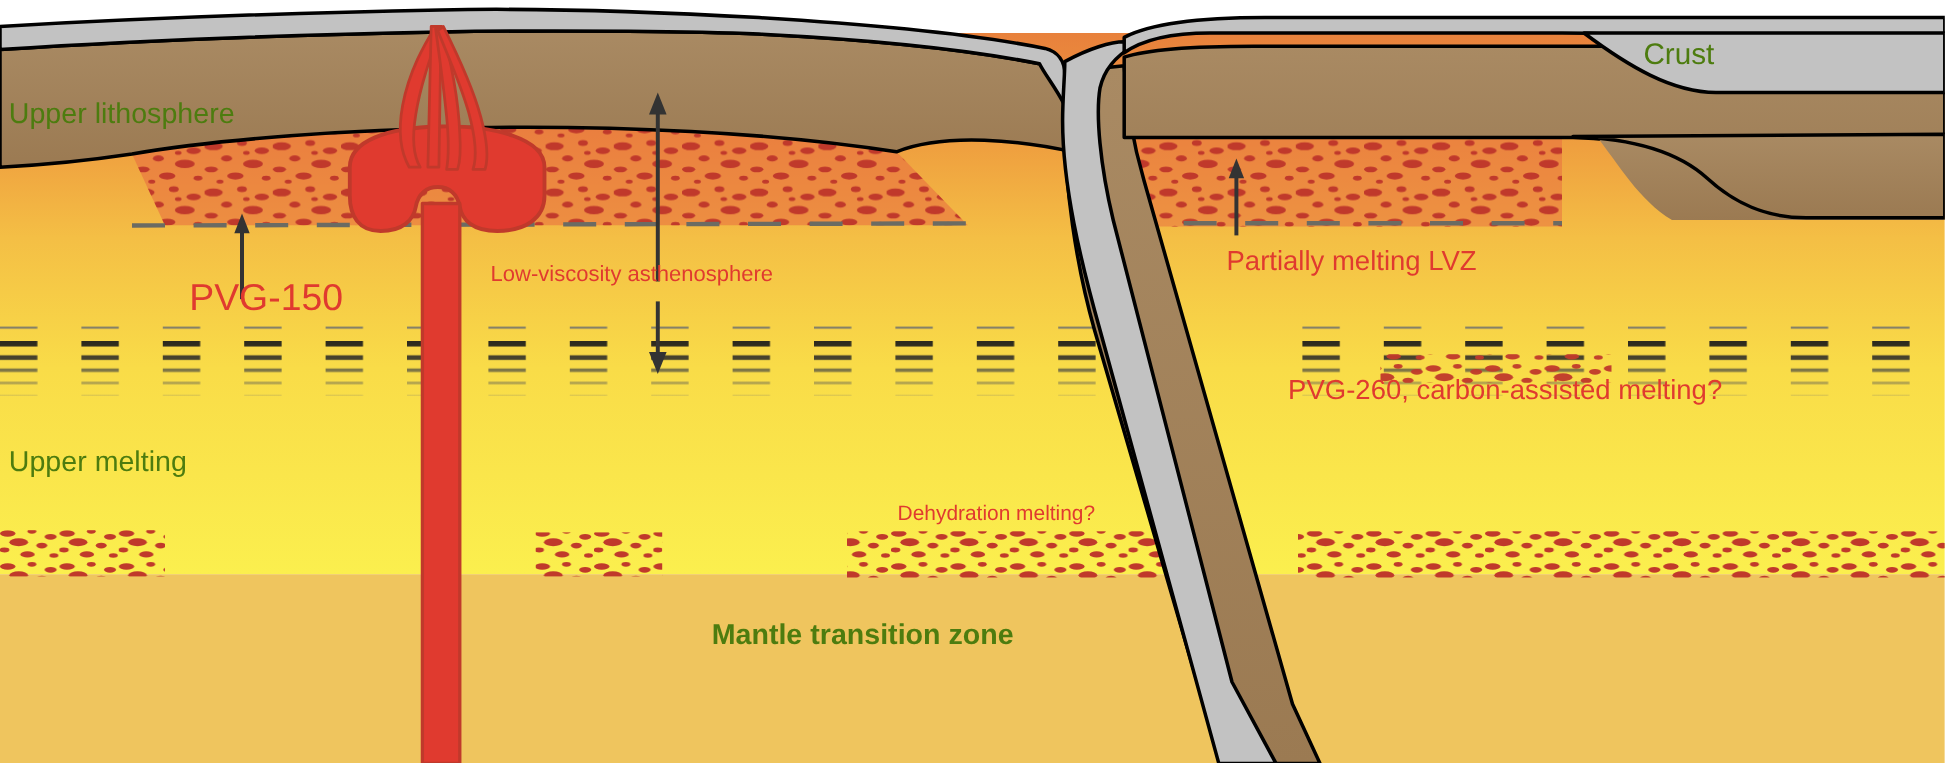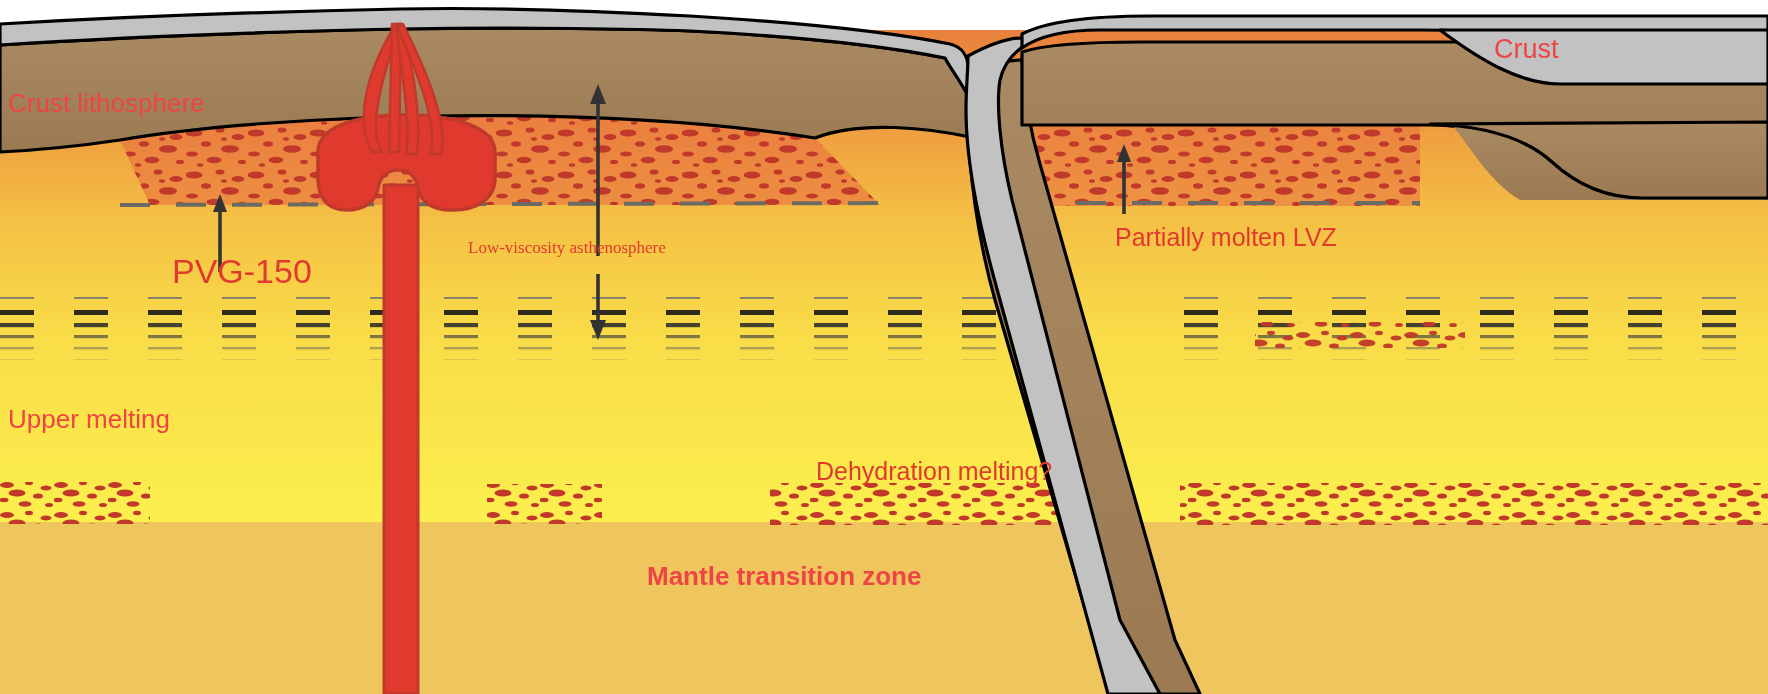--- a/index.html
+++ b/index.html
@@ -4,21 +4,21 @@
 <title>Mantle Cross-Section Diagram</title>
 <style>
   html,body{margin:0;padding:0;background:#fff;}
   body{
     font-family:"Liberation Sans", sans-serif;
     width:1768px;height:694px;overflow:hidden;position:relative;
   }
   #stage{position:relative;width:1768px;height:694px;}
   #stage svg{display:block;position:absolute;top:0;left:0;}
   .lbl{position:absolute;white-space:nowrap;pointer-events:none;}
-  .lbl-dark{color:#ef4444;}
+  .lbl-dark{color:#4d7c0f;}
   .lbl-red{color:#e03a2f;}
 </style>
 </head>
 <body>
 
 <div id="stage">
 
   <svg width="1768" height="694" viewBox="0 0 1768 694">
     <defs>
 
@@ -237,28 +237,29 @@
 
       <g>
         <line x1="1124" y1="214" x2="1124" y2="156" stroke-width="3.6"></line>
         <polygon points="1124,144 1117,162 1131,162" stroke="none"></polygon>
       </g>
     </g>
   </svg>
 
   <div class="lbl lbl-dark" style="left:1494px;top:34px;font-size:27px;">Crust</div>
 
-  <div class="lbl lbl-dark" style="left:8px;top:88px;font-size:26px;">Crust lithosphere</div>
+  <div class="lbl lbl-dark" style="left:8px;top:88px;font-size:26px;">Upper lithosphere</div>
 
   <div class="lbl lbl-dark" style="left:8px;top:404px;font-size:26px;">Upper melting</div>
 
   <div class="lbl lbl-dark" style="left:647px;top:561px;font-size:26px;font-weight:bold;">Mantle transition zone</div>
 
   <div class="lbl lbl-red" style="left:172px;top:252px;font-size:34px;">PVG-150</div>
 
-  <div class="lbl lbl-red" style="left:468px;top:238px;font-size:17px;font-family:Liberation Serif, serif;">Low-viscosity asthenosphere</div>
-
-  <div class="lbl lbl-red" style="left:1115px;top:223px;font-size:25px;">Partially molten LVZ</div>
-
-
-  <div class="lbl lbl-red" style="left:816px;top:457px;font-size:25px;">Dehydration melting?</div>
+  <div class="lbl lbl-red" style="left:446px;top:238px;font-size:20px;">Low-viscosity asthenosphere</div>
+
+  <div class="lbl lbl-red" style="left:1115px;top:223px;font-size:25px;">Partially melting LVZ</div>
+
+  <div class="lbl lbl-red" style="left:1171px;top:341px;font-size:25px;">PVG-260, carbon-assisted melting?</div>
+
+  <div class="lbl lbl-red" style="left:816px;top:457px;font-size:19px;">Dehydration melting?</div>
 
 </div>
 
 </body></html>

